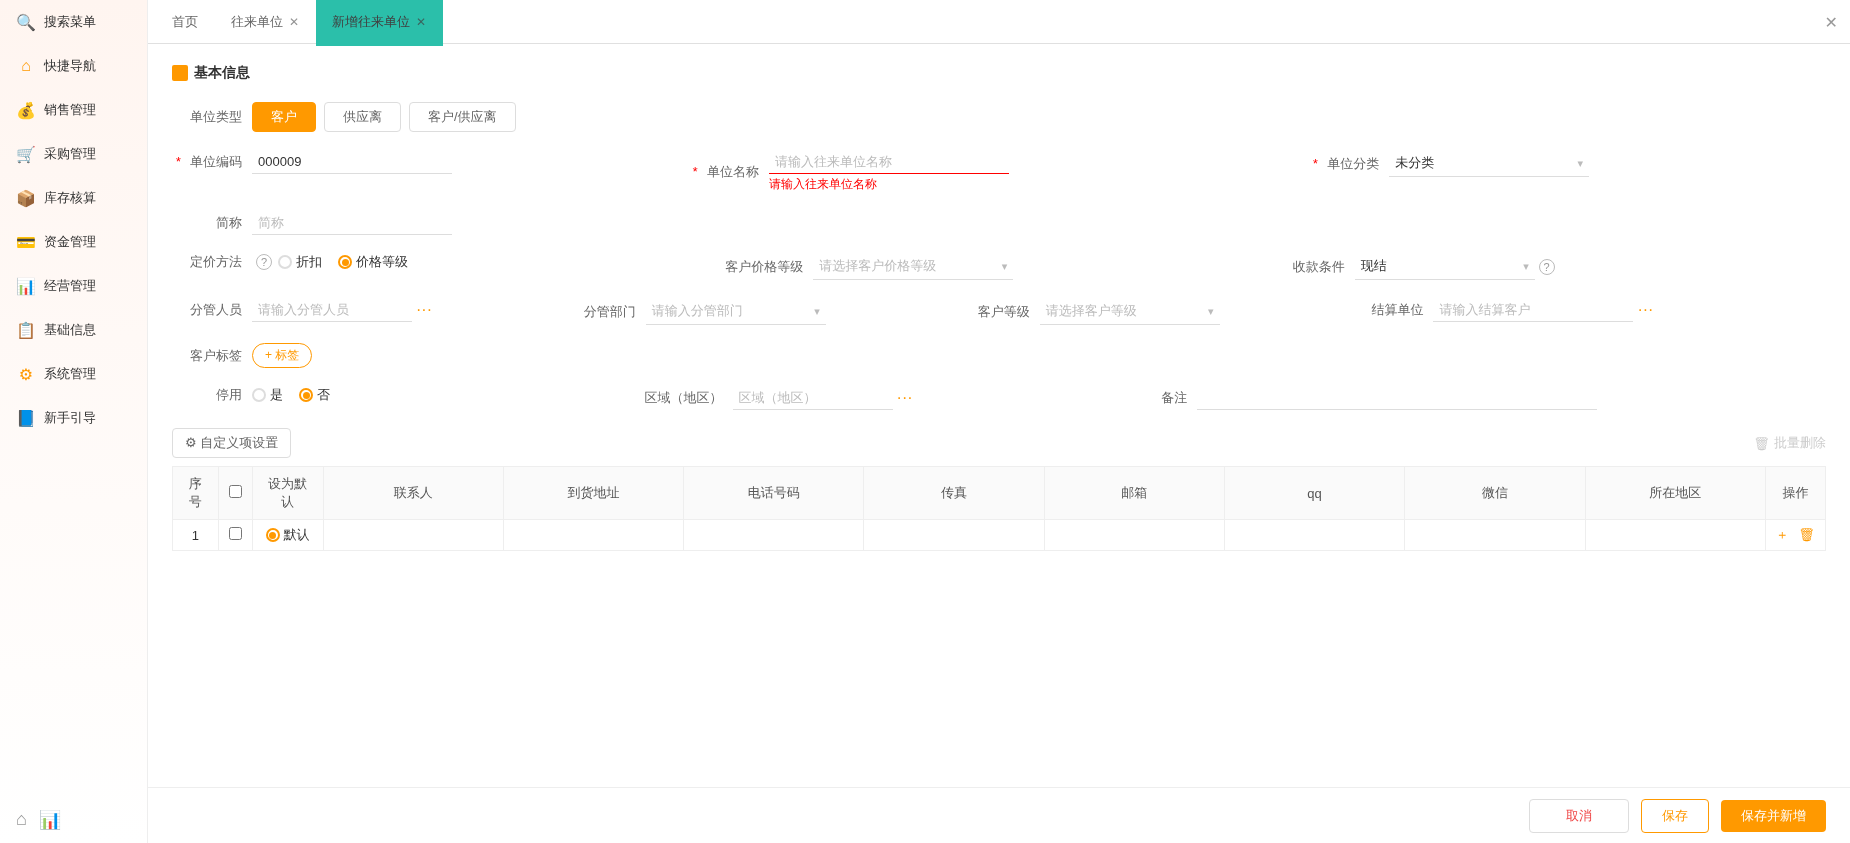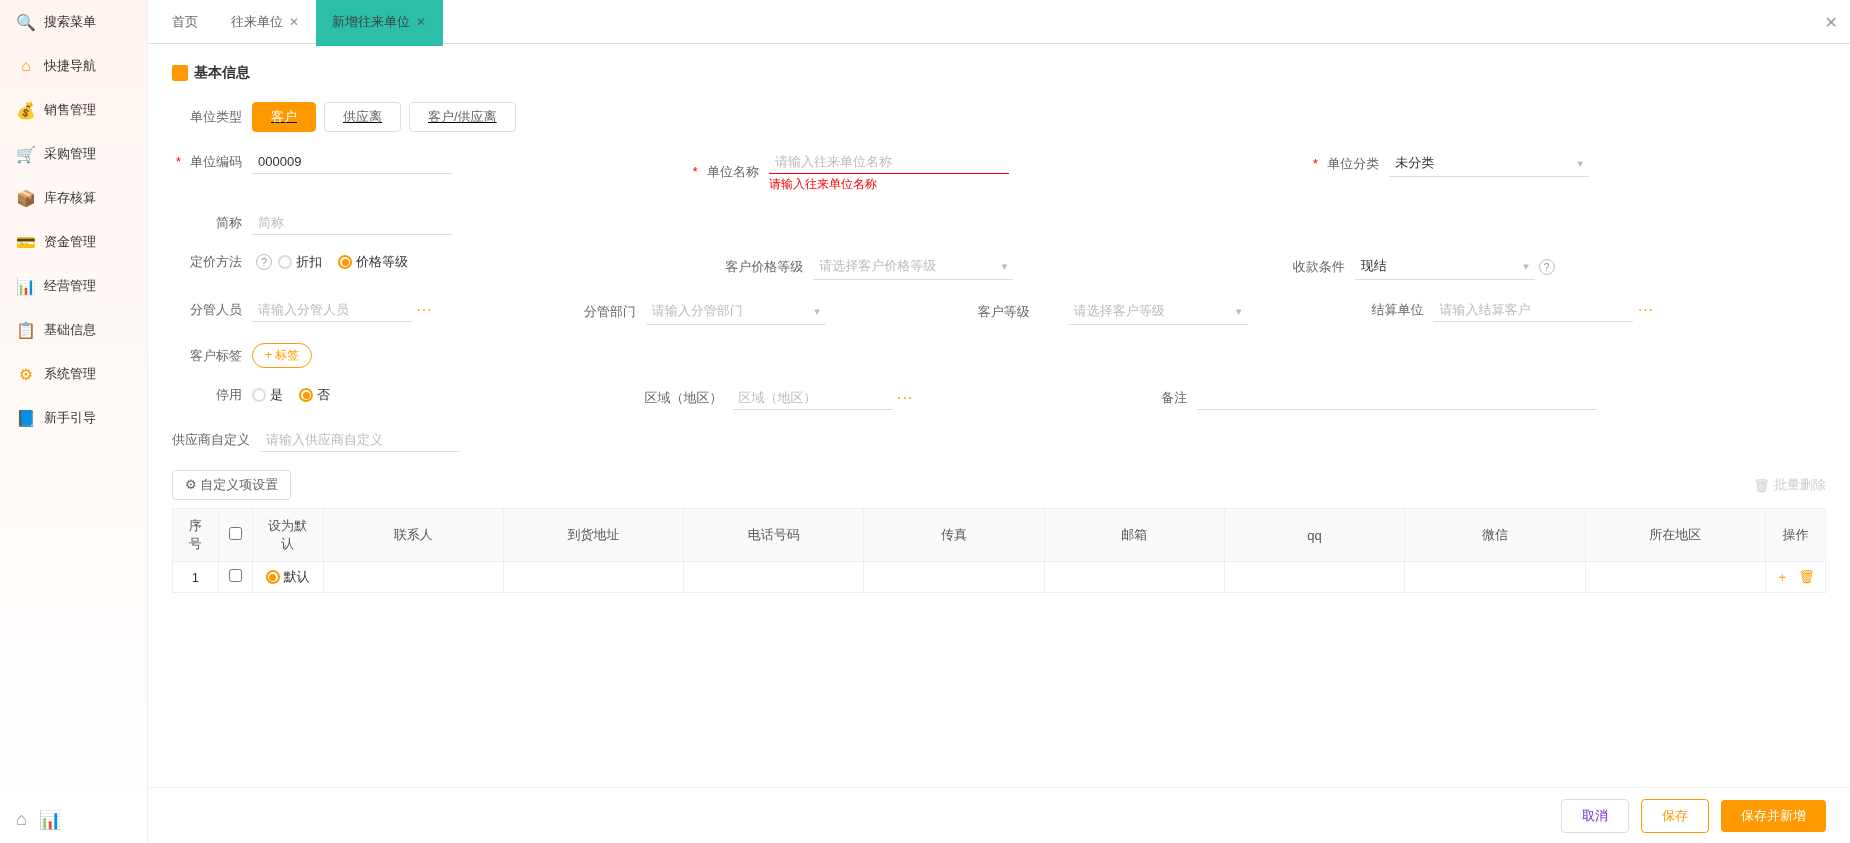--- a/index.html
+++ b/index.html
@@ -155,21 +155,20 @@
     .error-text {
       color: red;
       font-size: 12px;
       margin-top: 2px;
     }
 
     
     .unit-type-group {
       display: flex;
       gap: 8px;
-      text-decoration: underline;
     }
     .unit-btn {
       padding: 5px 18px;
       border: 1px solid #ddd;
       border-radius: 4px;
       cursor: pointer;
       font-size: 13px;
       color: #666;
       background: #fff;
     }
@@ -320,25 +319,25 @@
       background: #fff;
       border-top: 1px solid #eee;
       display: flex;
       justify-content: flex-end;
       align-items: center;
       padding: 10px 24px;
       gap: 12px;
       height: 56px;
     }
     .btn-cancel {
-      padding: 7px 20px;
+      padding: 7px 36px;
       border: 1px solid #ddd;
       border-radius: 4px;
       background: #fff;
-      color: #6d28d9;
+      color: #ef4444;
       cursor: pointer;
       font-size: 13px;
     }
     .btn-save {
       padding: 7px 20px;
       border: 1px solid #f90;
       border-radius: 4px;
       background: #fff;
       color: #f90;
       cursor: pointer;
@@ -509,21 +508,21 @@
         <input class="form-input" style="width: 160px;" placeholder="请输入分管人员">
         <span class="more-btn">···</span>
       </div>
       <div class="form-group" style="flex:1;">
         <span class="form-label">分管部门</span>
         <div class="select-wrapper" style="width:180px;">
           <span class="placeholder">请输入分管部门</span>
           <span class="chevron">▾</span>
         </div>
       </div>
-      <div class="form-group" style="flex:1;gap:28px;">
+      <div class="form-group" style="flex:1;">
         <span class="form-label">客户等级</span>
         <div class="select-wrapper" style="width:180px;">
           <span class="placeholder">请选择客户等级</span>
           <span class="chevron">▾</span>
         </div>
       </div>
       <div class="form-group" style="flex:1.2;">
         <span class="form-label">结算单位</span>
         <input class="form-input" style="width: 200px;" placeholder="请输入结算客户">
         <span class="more-btn">···</span>
@@ -555,26 +554,20 @@
         <span class="form-label">区域（地区）</span>
         <input class="form-input" style="width: 160px;" placeholder="区域（地区）">
         <span class="more-btn">···</span>
       </div>
       <div class="form-group" style="flex:1.5;">
         <span class="form-label">备注</span>
         <input class="form-input" style="width: 400px;">
       </div>
     </div>
 
-    <div class="form-row">
-      <div class="form-group">
-        <span class="form-label">供应商自定义</span>
-        <input class="form-input" style="width: 200px;" placeholder="请输入供应商自定义">
-      </div>
-    </div>
 
     <div class="table-section">
       <div style="display:flex; justify-content:space-between; align-items:center;">
         <div class="custom-settings-btn">⚙ 自定义项设置</div>
         <div class="batch-delete">
           <span>🗑</span>
           <span>批量删除</span>
         </div>
       </div>
 

